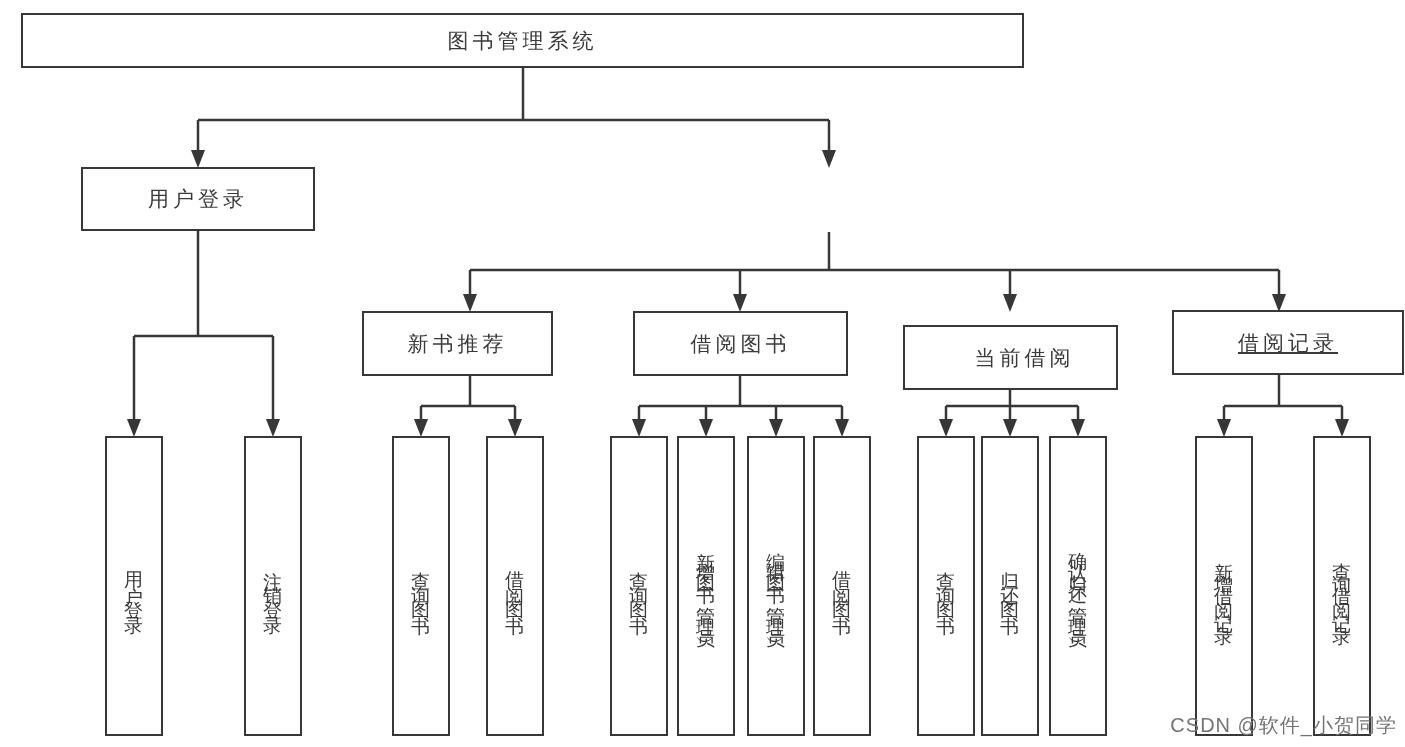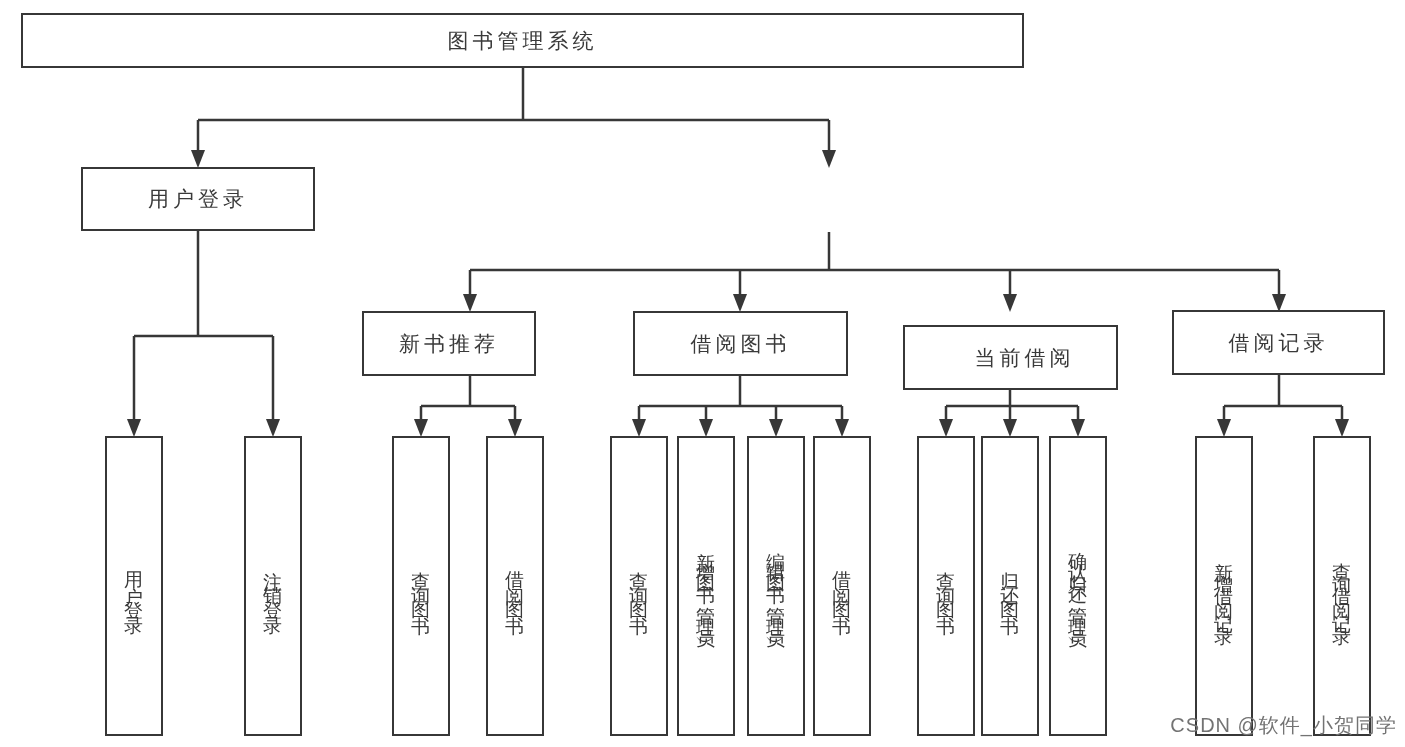--- a/index.html
+++ b/index.html
@@ -121,24 +121,24 @@
       <path d="M1342,406 V421"></path>
       <path d="M1224,437 L1217,419 L1231,419 Z" fill="#373737" stroke="none"></path>
       <path d="M1342,437 L1335,419 L1349,419 Z" fill="#373737" stroke="none"></path>
     </g>
   </svg>
 
   <div class="box" style="left:21px; top:13px; width:1003px; height:55px;">图书管理系统</div>
 
   <div class="box" style="left:81px; top:167px; width:234px; height:64px;">用户登录</div>
 
-  <div class="box" style="left:362px; top:311px; width:174px; height:65px;">新书推荐</div>
+  <div class="box" style="left:362px; top:311px; width:191px; height:65px;">新书推荐</div>
   <div class="box" style="left:633px; top:311px; width:215px; height:65px;">借阅图书</div>
   <div class="box" style="left:903px; top:325px; width:215px; height:65px;padding-left:28px;">当前借阅</div>
-  <div class="box" style="left:1172px; top:310px; width:213px; height:65px;">借阅记录</div>
+  <div class="box" style="left:1172px; top:310px; width:232px; height:65px;text-decoration:underline;">借阅记录</div>
 
   <div class="box v" style="left:105px; top:436px; width:58px; height:300px;">用户登录</div>
   <div class="box v" style="left:244px; top:436px; width:58px; height:300px;">注销登录</div>
 
   <div class="box v" style="left:392px; top:436px; width:58px; height:300px;">查询图书</div>
   <div class="box v" style="left:486px; top:436px; width:58px; height:300px;">借阅图书</div>
 
   <div class="box v" style="left:610px; top:436px; width:58px; height:300px;">查询图书</div>
   <div class="box v vl" style="left:677px; top:436px; width:58px; height:300px;">新增图书（管理员）</div>
   <div class="box v vl" style="left:747px; top:436px; width:58px; height:300px;">编辑图书（管理员）</div>

